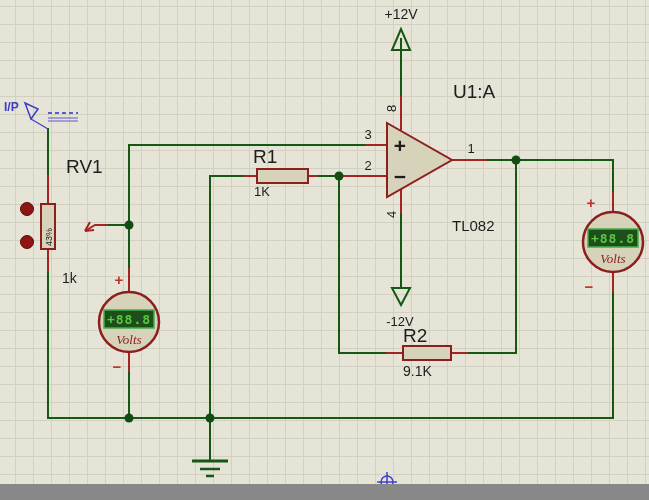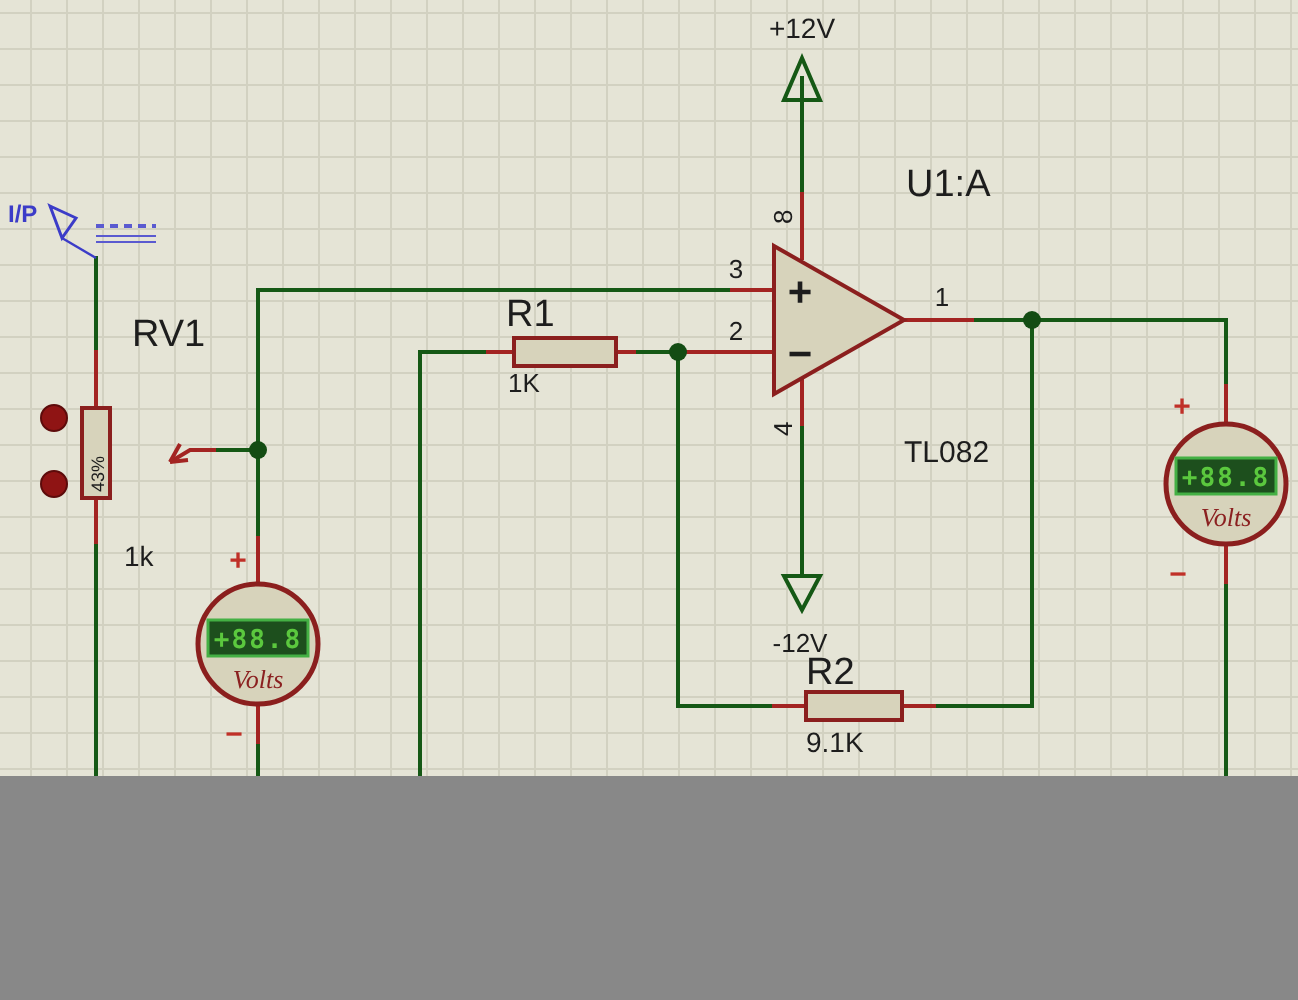--- a/index.html
+++ b/index.html
@@ -1,17 +1,17 @@
 <!DOCTYPE html>
 <html><head>
 <meta charset="utf-8">
 <style>
   html,body{margin:0;padding:0;background:#888;}
   .stage{
-    position:relative;width:649px;height:388px;overflow:hidden;
+    position:relative;width:649px;height:484px;overflow:hidden;
     background-color:#e5e4d6;
     background-image:
       linear-gradient(#d2d1c1 1px, transparent 1px),
       linear-gradient(90deg, #d2d1c1 1px, transparent 1px);
     background-size:18px 18px;
     background-position:15px 6px;
     font-family:"Liberation Sans", sans-serif;
   }
   svg{position:absolute;left:0;top:0;}
   text{font-family:"Liberation Sans", sans-serif;fill:#1d1d1d;}

